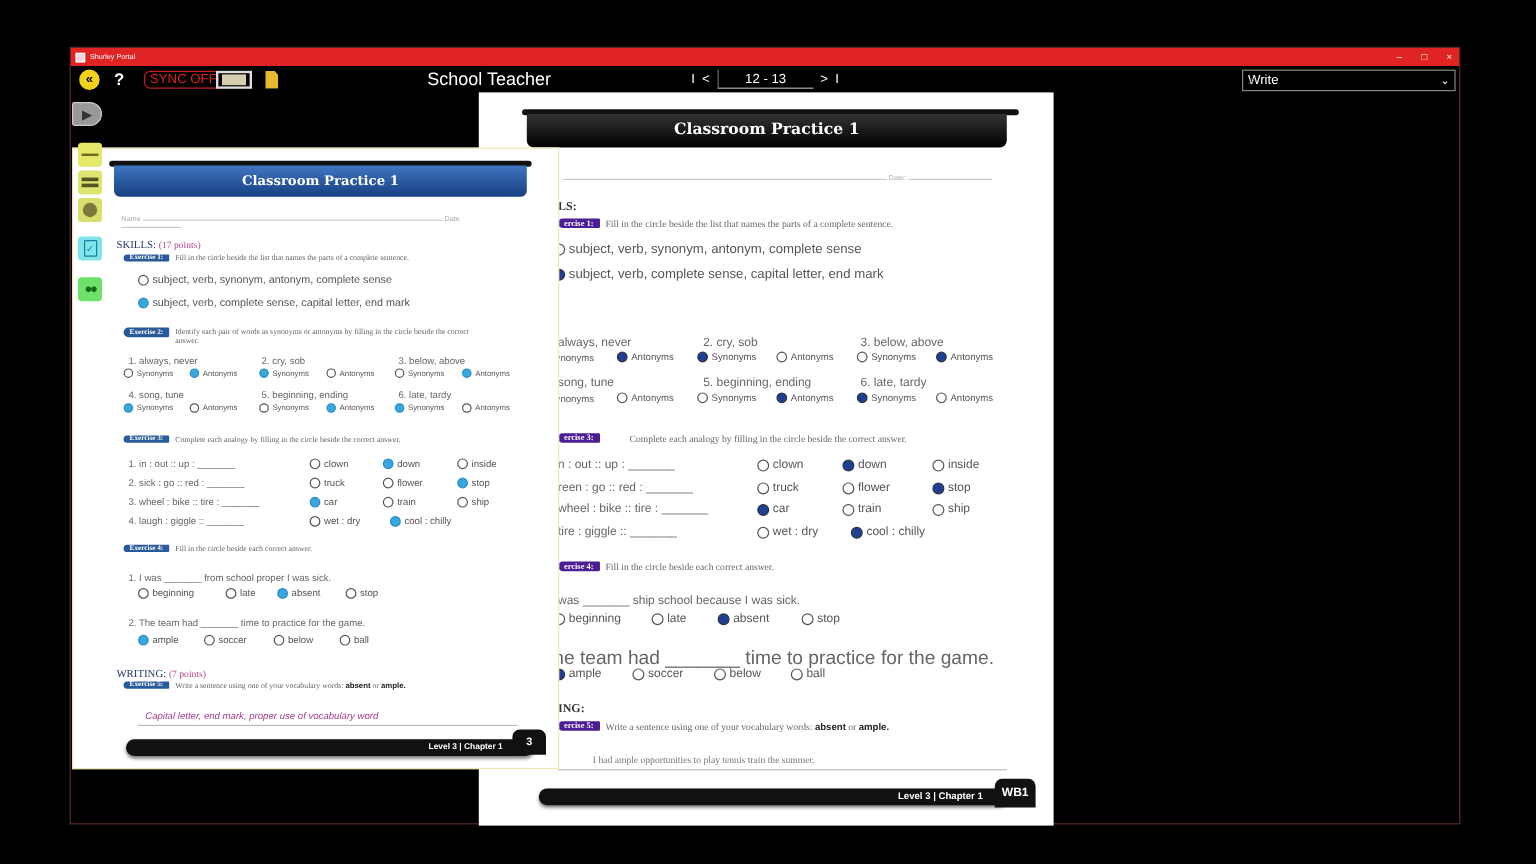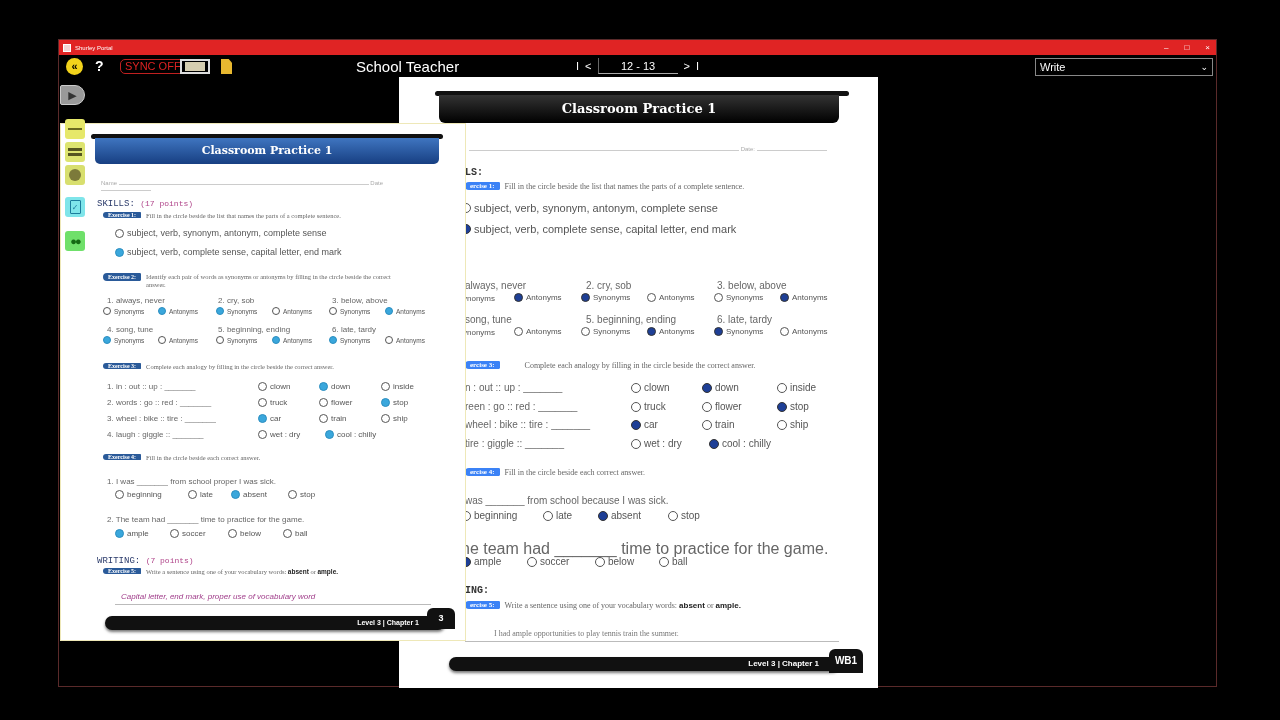--- a/index.html
+++ b/index.html
@@ -27,26 +27,26 @@
 
 .page{position:absolute;background:#fff;overflow:hidden}
 .page.left{left:1px;top:44px;width:406px;height:518px;border:1px solid #eee8b8}
 .page.right{left:340px;top:-2px;width:479px;height:611px}
 .strip{position:absolute;left:0;top:0;width:30px;height:160px}
 .tool{position:absolute;left:6px;width:20px;height:20px;border-radius:3px;display:flex;align-items:center;justify-content:center}
 .banner{position:absolute;color:#fff;font-family:"DejaVu Serif",serif;font-weight:bold;text-align:center}
 .banner-top{position:absolute;height:5px;background:#111;border-radius:3px}
 .namebar{position:absolute;font-size:6px;color:#aaa}
 .namebar .line{display:inline-block;border-bottom:1px solid #ccc}
-.section{position:absolute;font-family:Liberation Mono, monospace;color:#2a3a6a}
+.section{position:absolute;font-family:Liberation Serif, serif;color:#2a3a6a}
 .pts{color:#b0458a;font-size:8px}
 .ex{position:absolute;display:flex;align-items:flex-start;font-family:"Liberation Serif",serif;color:#666}
 .badge{display:inline-block;color:#fff;font-weight:bold;padding:0 5px;border-radius:7px 2px 2px 7px;position:relative;margin-right:5px;white-space:nowrap}
 .badge.blue{background:#2a5a99}
-.badge.black{background:#3b82f6}
+.badge.black{background:#4c1d95}
 .opt{position:absolute;display:flex;align-items:center;color:#555;white-space:nowrap}
 .rad{display:inline-block;border-radius:50%;border:1.5px solid #555;margin-right:3px;flex:none}
 .rad.on-l{background:#3aa7dc;border-color:#2b8ec0}
 .rad.on-r{background:#1e3f96;border-color:#333}
 .q{position:absolute;color:#666;white-space:nowrap}
 .footer{position:absolute;height:14px;background:#111;border-radius:7px;color:#fff;font-weight:bold;text-align:right;box-shadow:0 2px 3px #777}
 .pnum{position:absolute;background:#111;color:#fff;font-weight:bold;text-align:center;border-radius:6px 6px 0 0}
 .answer{position:absolute;font-style:italic;color:#a03d8a;font-size:8px}
 .rule{position:absolute;border-bottom:1px solid #bbb}
 </style>
@@ -215,21 +215,21 @@
         </div>
       <div class="opt" style="left:310px;top:361px;font-size:10px">
           <span class="rad on-r" style="width:10px;height:10px"></span>
           <span>cool : chilly</span>
         </div>
 
       <div class="ex" style="left:66px;top:391px;font-size:8px;">
           <span class="badge black" style="font-size:7px">ercise 4:</span>
           <span>Fill in the circle beside each correct answer.</span>
         </div>
-      <div class="q" style="left:66px;top:418px;font-size:10px">was _______ from school because I was sick.</div>
+      <div class="q" style="left:66px;top:418px;font-size:10px">was _______ ship school because I was sick.</div>
       <div class="opt" style="left:62px;top:433px;font-size:10px">
           <span class="rad" style="width:10px;height:10px"></span>
           <span>beginning</span>
         </div>
       <div class="opt" style="left:144px;top:433px;font-size:10px">
           <span class="rad" style="width:10px;height:10px"></span>
           <span>late</span>
         </div>
       <div class="opt" style="left:199px;top:433px;font-size:10px">
           <span class="rad on-r" style="width:10px;height:10px"></span>
@@ -346,21 +346,21 @@
       <div class="opt" style="left:324px;top:212px;font-size:6.5px">
           <span class="rad" style="width:8px;height:8px"></span>
           <span>Antonyms</span>
         </div>
 
       <div class="ex" style="left:42px;top:239px;font-size:6.5px;">
           <span class="badge blue" style="font-size:6px">Exercise 3:</span>
           <span>Complete each analogy by filling in the circle beside the correct answer.</span>
         </div>
       <div class="q" style="left:46px;top:258px;font-size:8px"><span>1.</span> <span>in : out :: up : _______</span></div>
-      <div class="q" style="left:46px;top:274px;font-size:8px"><span>2.</span> <span>words : go :: red : _______</span></div>
+      <div class="q" style="left:46px;top:274px;font-size:8px"><span>2.</span> <span>sick : go :: red : _______</span></div>
       <div class="q" style="left:46px;top:290px;font-size:8px"><span>3.</span> <span>wheel : bike :: tire : _______</span></div>
       <div class="q" style="left:46px;top:306px;font-size:8px"><span>4.</span> <span>laugh : giggle :: _______</span></div>
       <div class="opt" style="left:197px;top:258px;font-size:8px">
           <span class="rad" style="width:9px;height:9px"></span>
           <span>clown</span>
         </div>
       <div class="opt" style="left:258px;top:258px;font-size:8px">
           <span class="rad on-l" style="width:9px;height:9px"></span>
           <span>down</span>
         </div>

